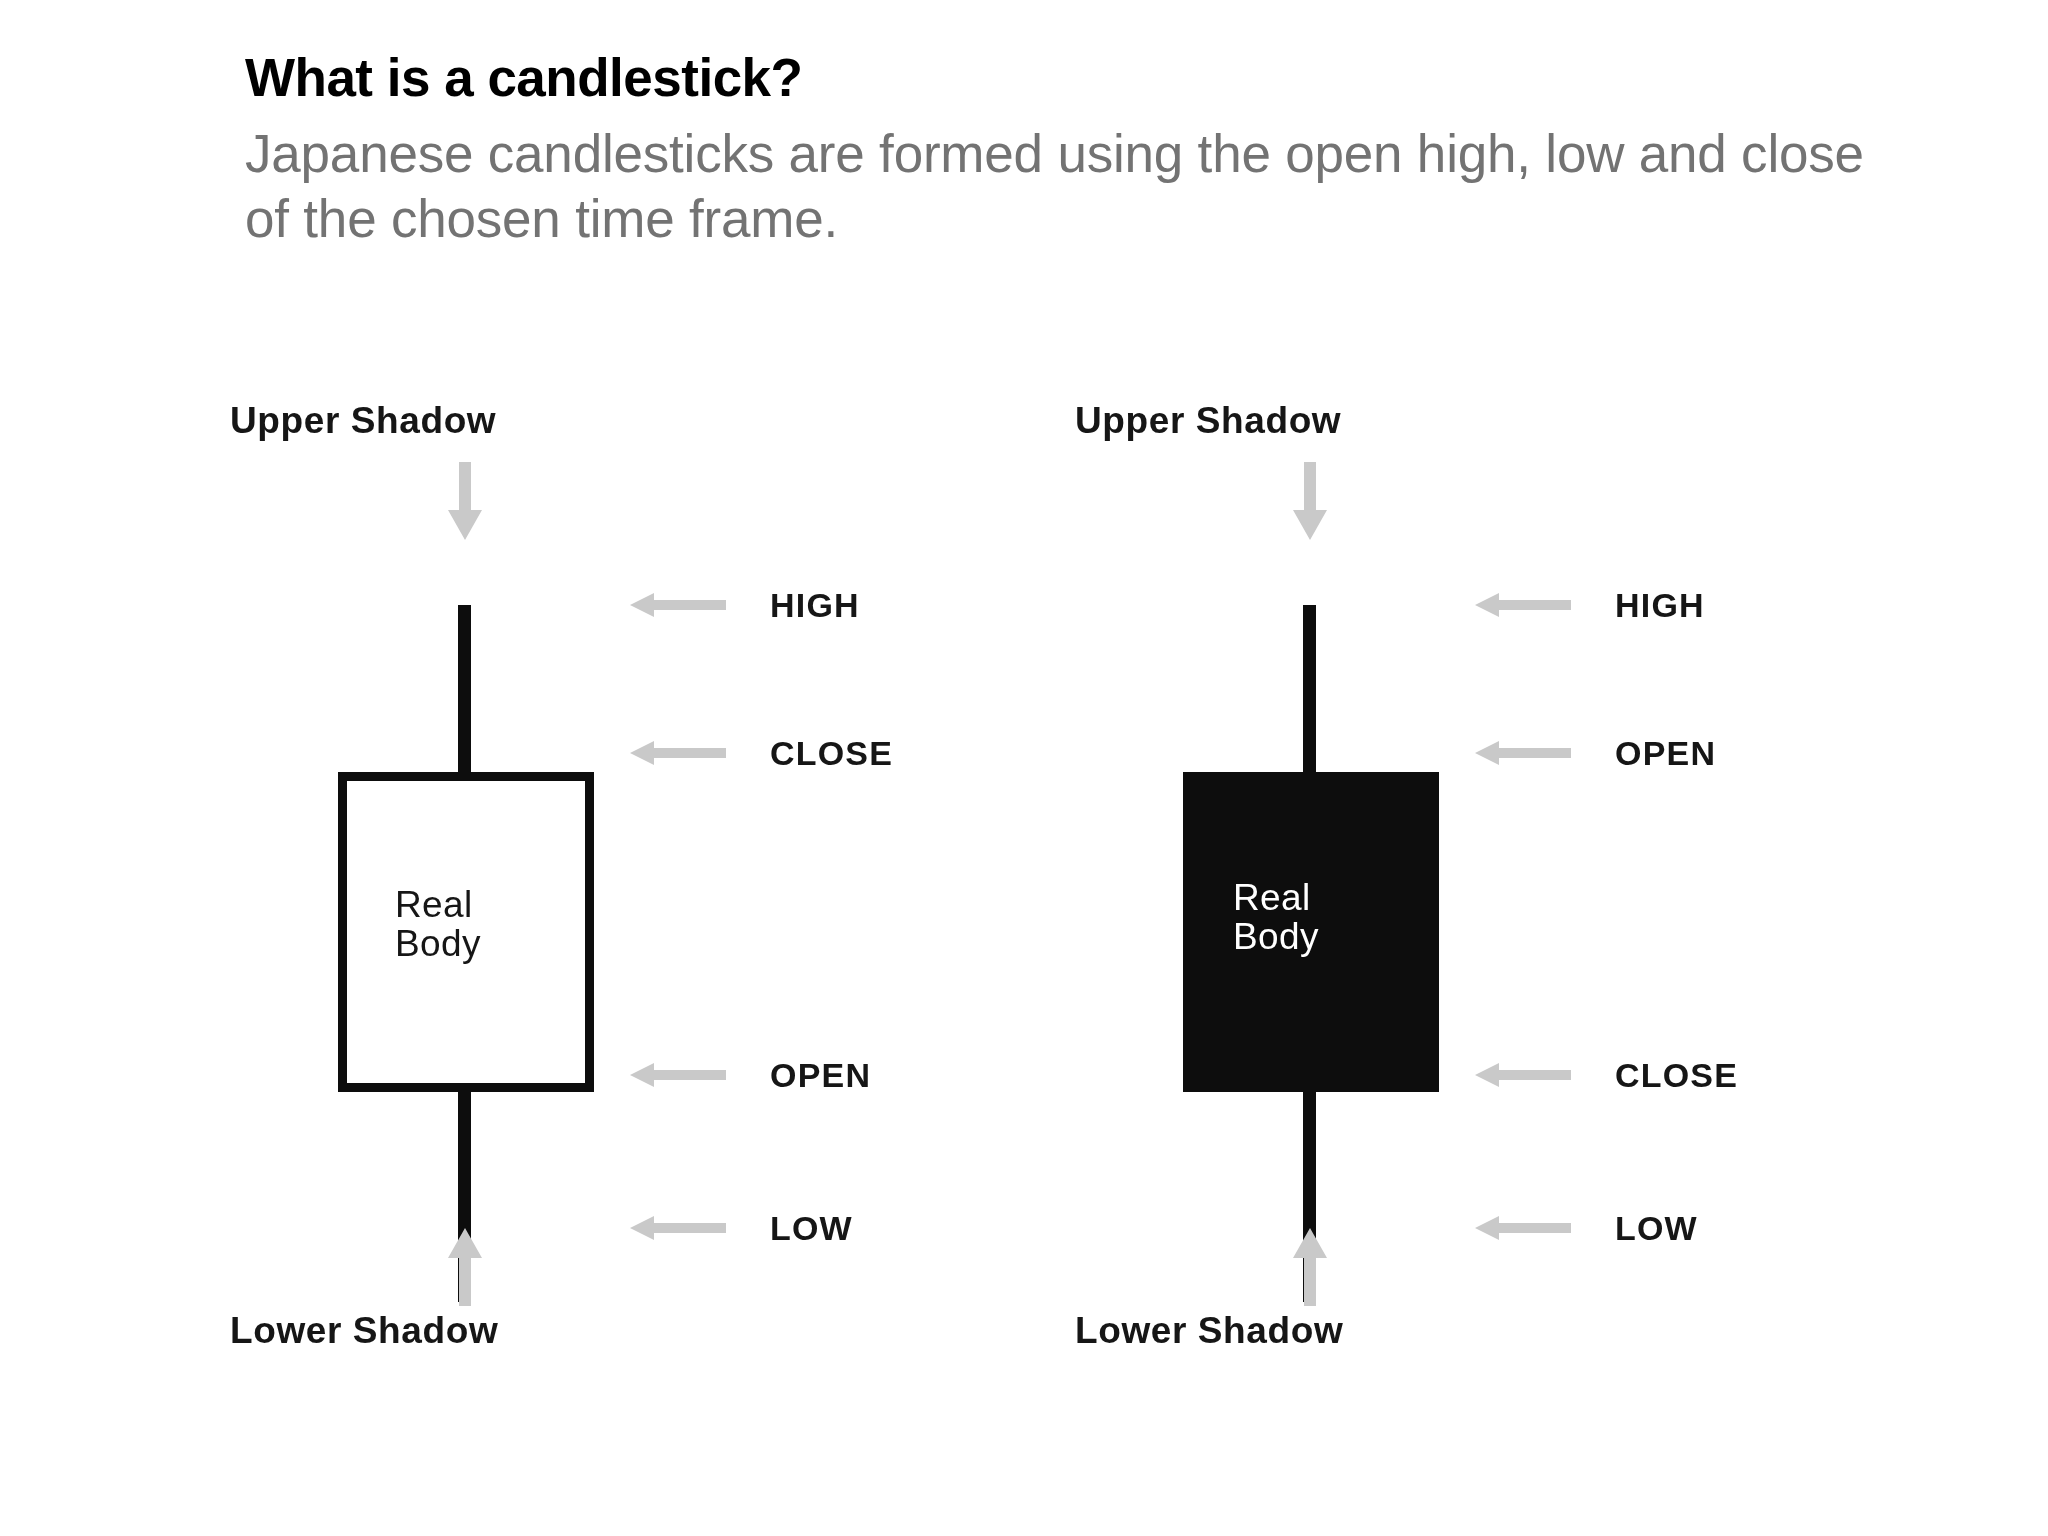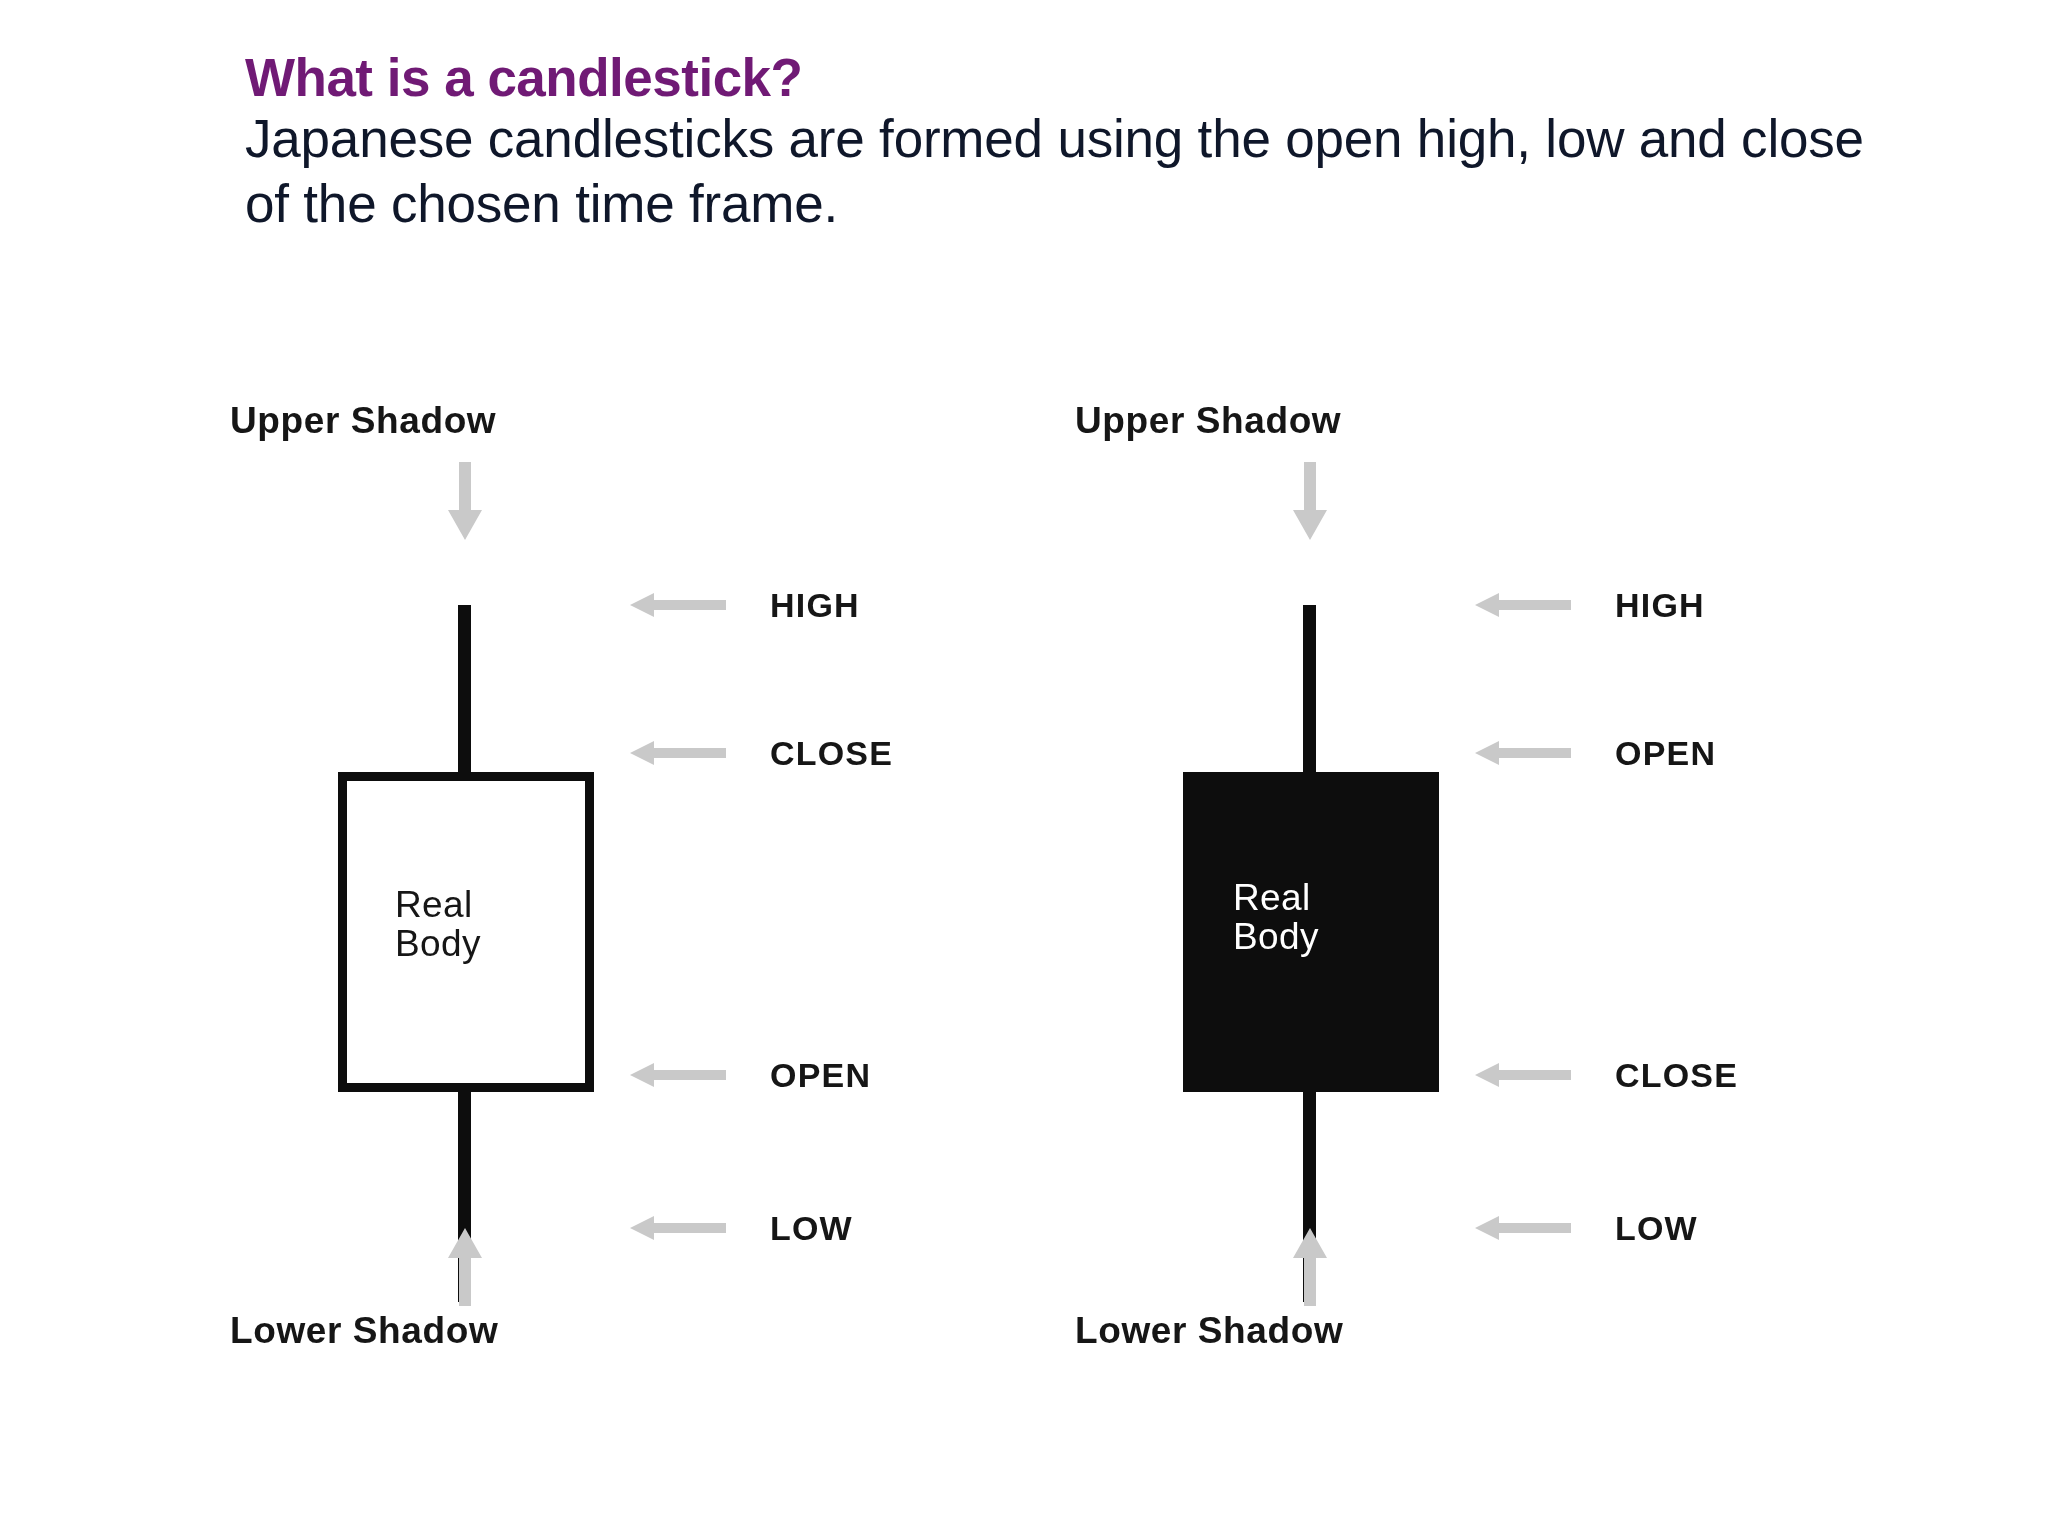--- a/index.html
+++ b/index.html
@@ -16,30 +16,30 @@
   }
 
   
   #header-block {
     position: absolute;
     left: 245px;
     top: 48px;
     width: 1700px;
   }
   #slide-title {
-    color: #701a75;
+    color: #000000;
     font-weight: bold;
     font-size: 53px;
     line-height: 1.12;
     letter-spacing: -0.5px;
-    margin: 0 0 0 0;
+    margin: 0 0 15px 0;
     white-space: nowrap;
   }
   #slide-body {
-    color: #0f172a;
+    color: #737373;
     font-size: 53px;
     line-height: 1.22;
     letter-spacing: -0.2px;
     margin: 0;
     width: 1660px;
   }
 
   
   #diagram {
     position: absolute;

